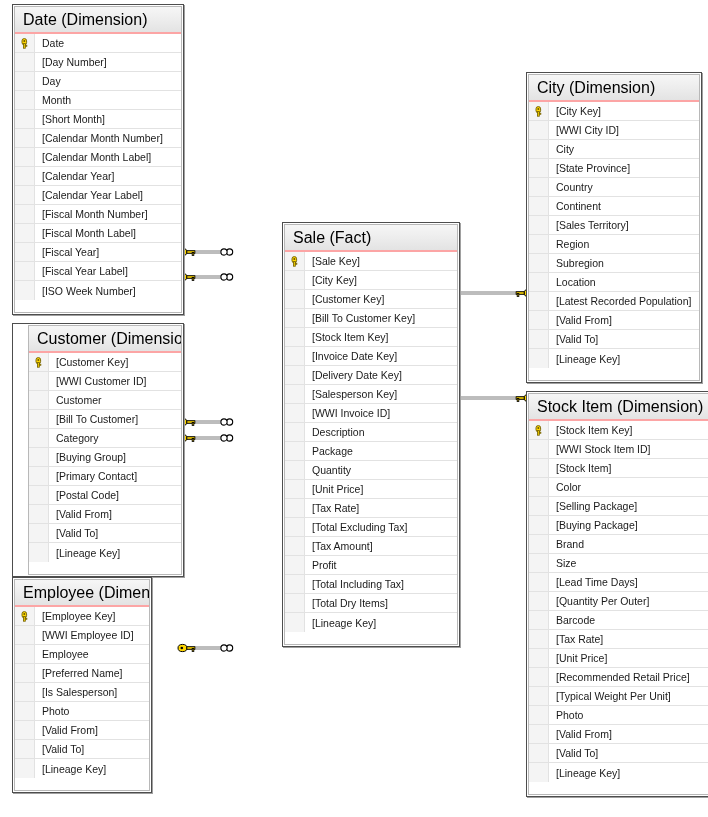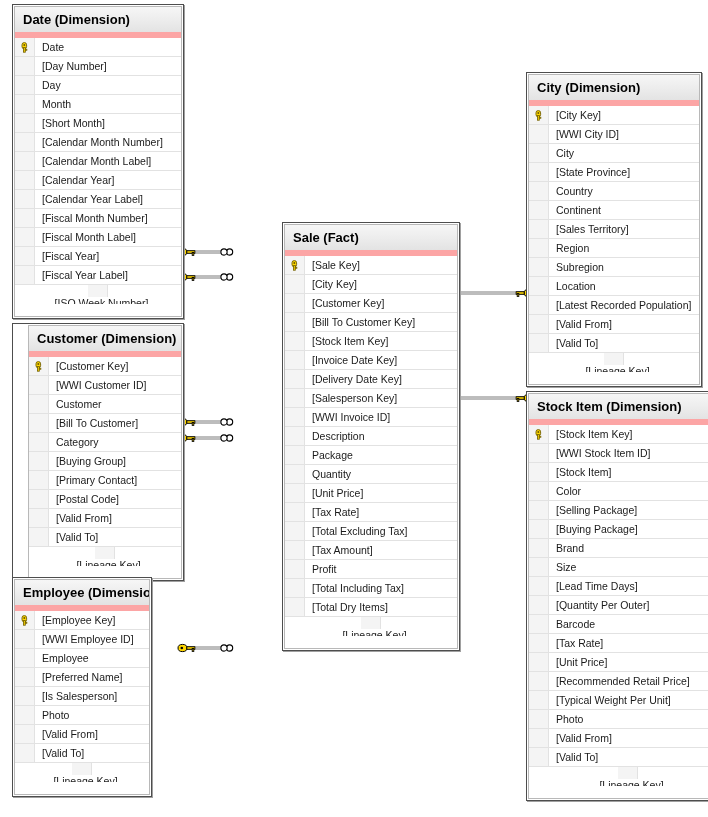--- a/index.html
+++ b/index.html
@@ -43,46 +43,45 @@
     box-shadow: 1px 1px 0 #a0a0a0;
   }
   .table-inner {
     border: 1px solid #b8b8b8;
     margin: 1px;
     box-sizing: border-box;
     background: #ffffff;
     height: calc(100% - 2px);
   }
   .table-title {
-    font-size: 13px;
-    font-weight: bold;
+    font-size: 16px;
+    font-weight: normal;
     color: #000000;
     padding: 3px 0 3px 8px;
     height: 25px;
     box-sizing: border-box;
     line-height: 19px;
     background: linear-gradient(to bottom, #f6f6f6 0%, #ededed 50%, #e3e3e3 100%);
     white-space: nowrap;
     overflow: hidden;
   }
   .cols {
-    border-top: 6px solid #fca5a5;
+    border-top: 2px solid #fca5a5;
     background: #ffffff;
   }
   .col-row {
     display: flex;
     align-items: center;
     height: 19px;
     border-bottom: 1px solid #e2e2e2;
     box-sizing: border-box;
     background: #ffffff;
   }
   .col-row:last-child {
     border-bottom: none;
-    flex-direction: column;
   }
   .col-gutter {
     width: 20px;
     min-width: 20px;
     height: 100%;
     border-right: 1px solid #e2e2e2;
     background: #f4f4f4;
     display: flex;
     align-items: center;
     justify-content: center;

